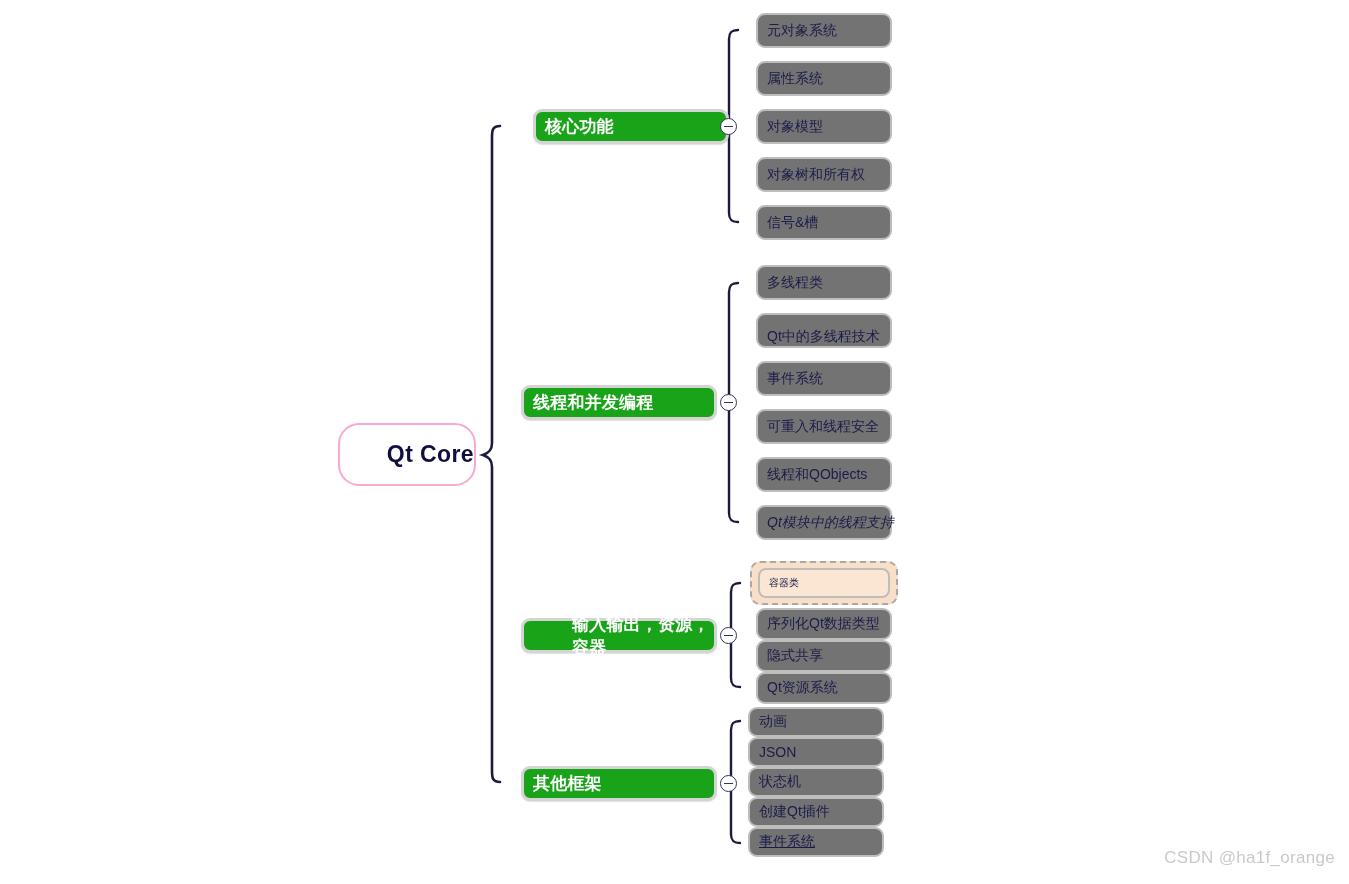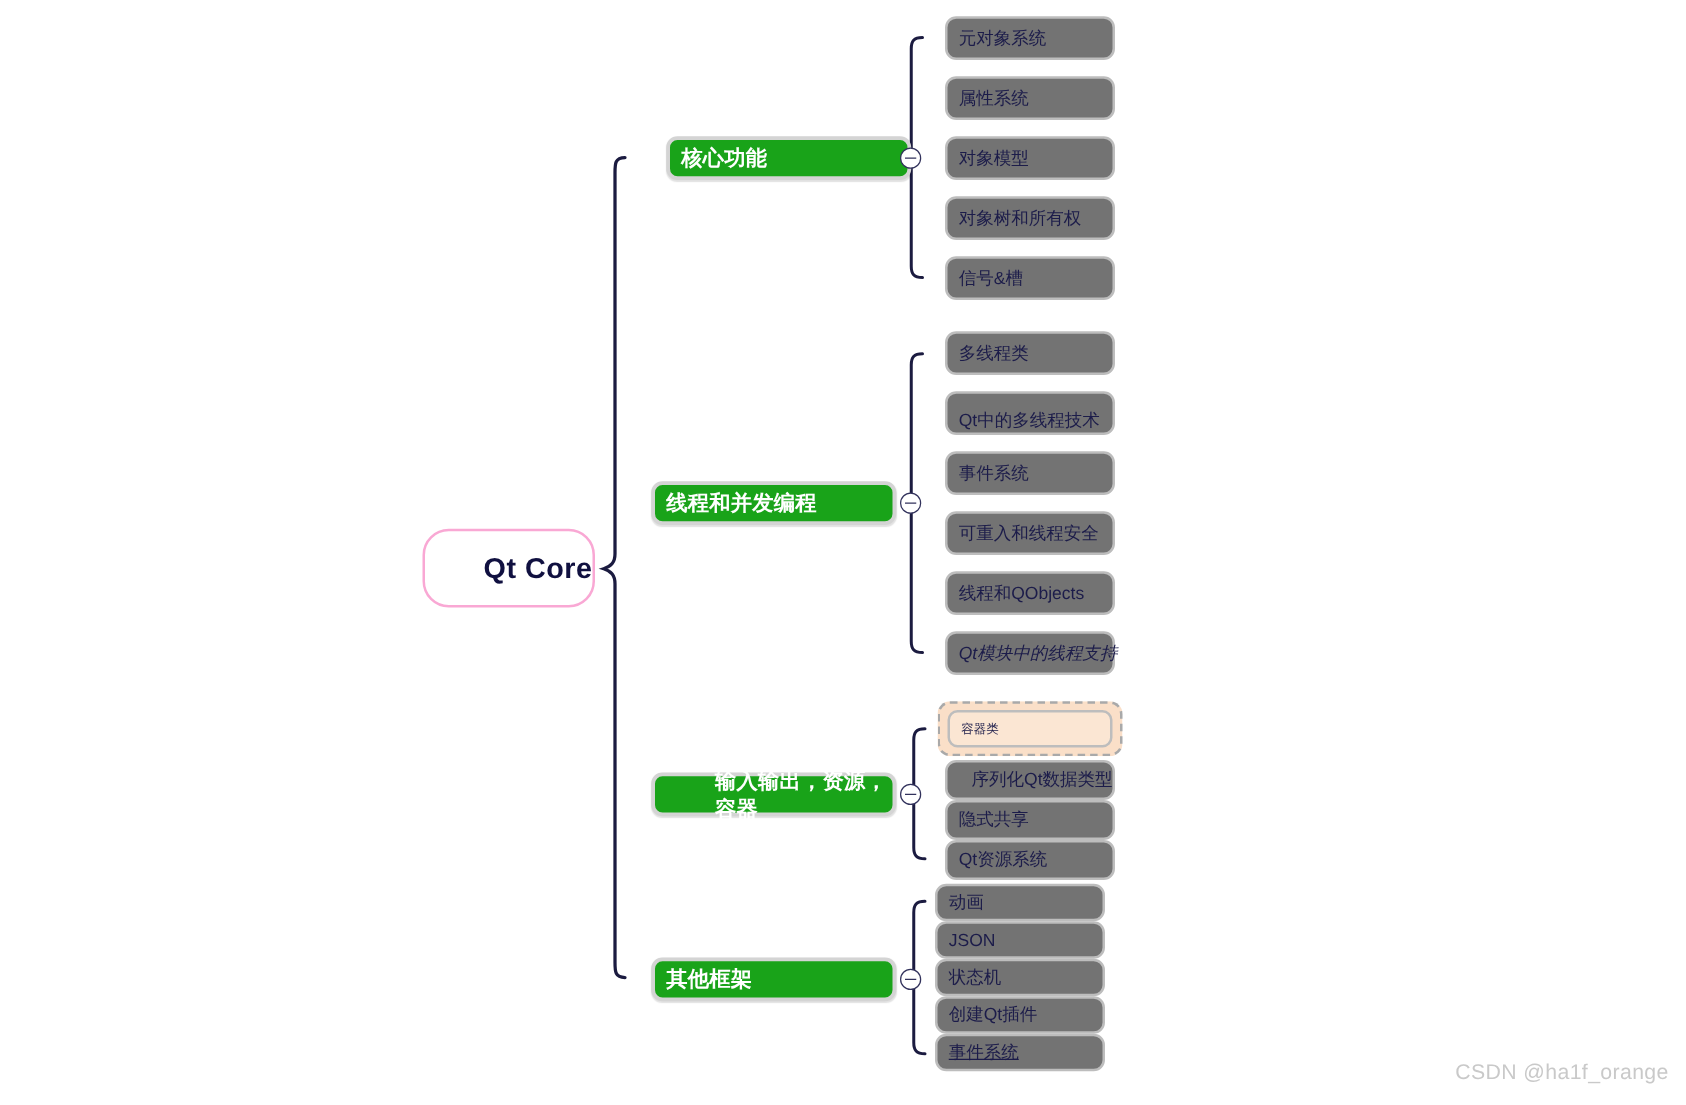--- a/index.html
+++ b/index.html
@@ -213,21 +213,21 @@
   <div class="branch-node" style="left:521px; top:618px;padding-left:48px;">
     <span>输入输出，资源，容器</span>
   </div>
   <div class="collapse-toggle" style="left:720px; top:627px;"></div>
 
   <div class="leaf-node selected-outer" style="left:750px; top:561px; width:148px; height:44px;">
     <div class="selected-inner">
       <span>容器类</span>
     </div>
   </div>
-  <div class="leaf-node" style="left:756px; top:608px; width:136px; height:32px;justify-content:flex-end;">
+  <div class="leaf-node" style="left:756px; top:608px; width:136px; height:32px;">
     <span>序列化Qt数据类型</span>
   </div>
   <div class="leaf-node" style="left:756px; top:640px; width:136px; height:32px;">
     <span>隐式共享</span>
   </div>
   <div class="leaf-node" style="left:756px; top:672px; width:136px; height:32px;">
     <span>Qt资源系统</span>
   </div>
 
   <div class="branch-node" style="left:521px; top:766px;">

